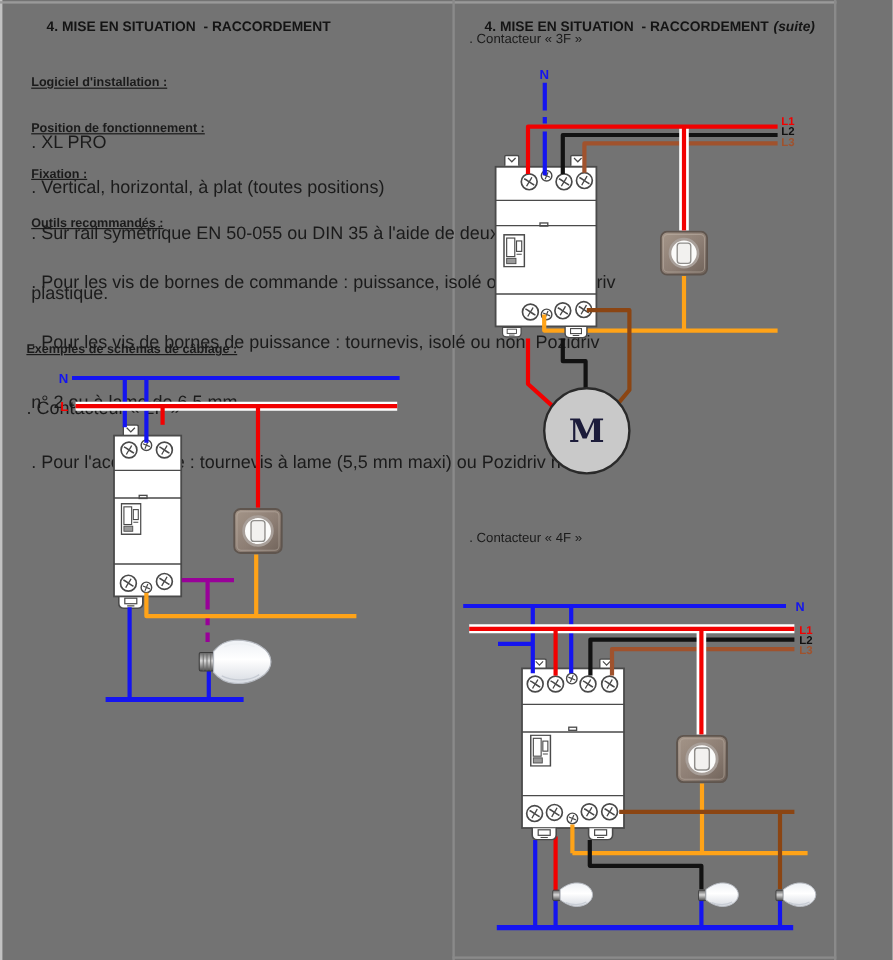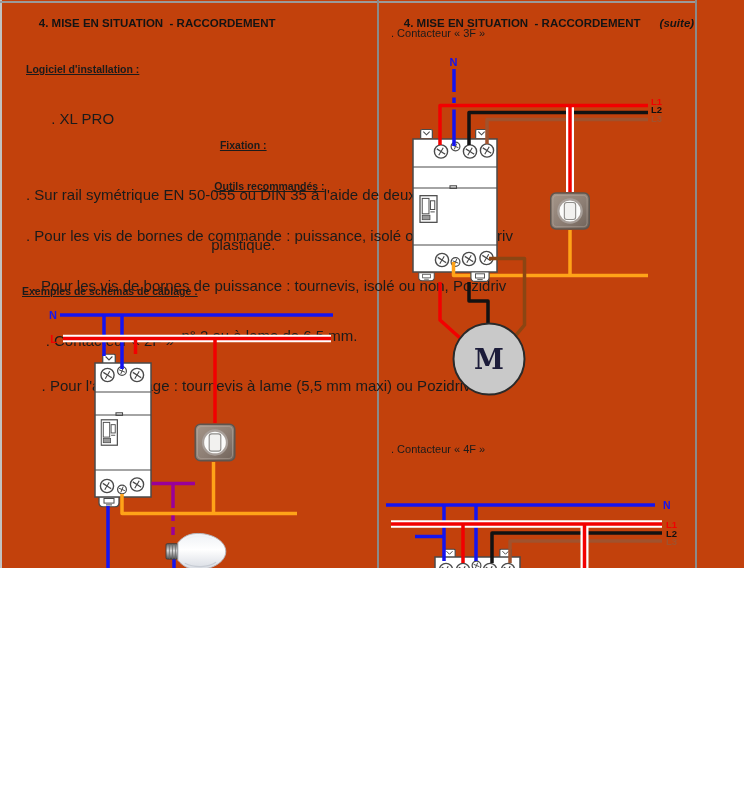--- a/index.html
+++ b/index.html
@@ -1,27 +1,27 @@
 <!DOCTYPE html>
 <html><head>
 <meta charset="utf-8">
 <style>
   html,body{margin:0;padding:0;background:#ffffff;}
-  .page{position:relative;width:744px;height:568px;background:#c2410c;
-        font-family:"Liberation Sans",sans-serif;color:#1b1b1b;overflow:hidden;text-align:center;}
+  .page{position:relative;width:744px;height:800px;background:#737373;
+        font-family:"Liberation Sans",sans-serif;color:#1b1b1b;overflow:hidden;}
   
   .edge{position:absolute;background:#9a9a9a;}
   .edge.left{left:0;top:0;width:2px;height:800px;background:#c2c2c2;}
   .edge.top{left:0;top:1px;width:697px;height:2px;}
   .edge.divider{left:377px;top:0;width:2px;height:800px;background:#8a8a8a;}
   .edge.right{left:695px;top:0;width:2px;height:800px;background:#8a8a8a;}
   .edge.bottomR{left:377px;top:797px;width:320px;height:2px;background:#8a8a8a;}
   
   .col-title{position:absolute;font-size:11.5px;font-weight:bold;white-space:pre;color:#141414;}
-  .col-title .suffix{font-style:italic;margin-left:19px;}
+  .col-title .suffix{font-style:italic;margin-left:4px;}
   .tsec{position:absolute;white-space:pre;}
   .tsec .h{font-size:10.5px;font-weight:bold;line-height:14px;white-space:pre;text-decoration:underline;}
   .tsec .tline{font-size:15px;line-height:14px;white-space:pre;}
   .caption{position:absolute;font-size:11px;white-space:pre;}
   
   svg{position:absolute;overflow:visible;}
   .dev{fill:#ffffff;stroke:#4a4a4a;stroke-width:1.5;}
   .thin{fill:none;stroke:#4a4a4a;stroke-width:1.1;}
   .wire{fill:none;stroke-linejoin:round;stroke-linecap:butt;}
   .wN{stroke:#1414f0;}  .wL{stroke:#f20000;}  .wO{stroke:#ffa318;}
@@ -112,20 +112,24 @@
 
   <div class="col-title" style="left:26px;top:5px;">
     <span>4. MISE EN SITUATION  - RACCORDEMENT</span>
   </div>
 
   <div class="tsec" style="left:26px;top:26px;">
     <div class="h">Logiciel d'installation :</div>
     <div class="tline">. XL PRO</div>
   </div>
 
+  <div class="tsec" style="left:26px;top:64px;">
+    <div class="h">Position de fonctionnement :</div>
+    <div class="tline">. Vertical, horizontal, à plat (toutes positions)</div>
+  </div>
 
   <div class="tsec" style="left:26px;top:102px;">
     <div class="h">Fixation :</div>
     <div class="tline">. Sur rail symétrique EN 50-055 ou DIN 35 à l'aide de deux griffes</div>
     <div class="tline">plastique.</div>
   </div>
 
   <div class="tsec" style="left:26px;top:143px;">
     <div class="h">Outils recommandés :</div>
     <div class="tline">. Pour les vis de bornes de commande : puissance, isolé ou non, Pozidriv</div>

